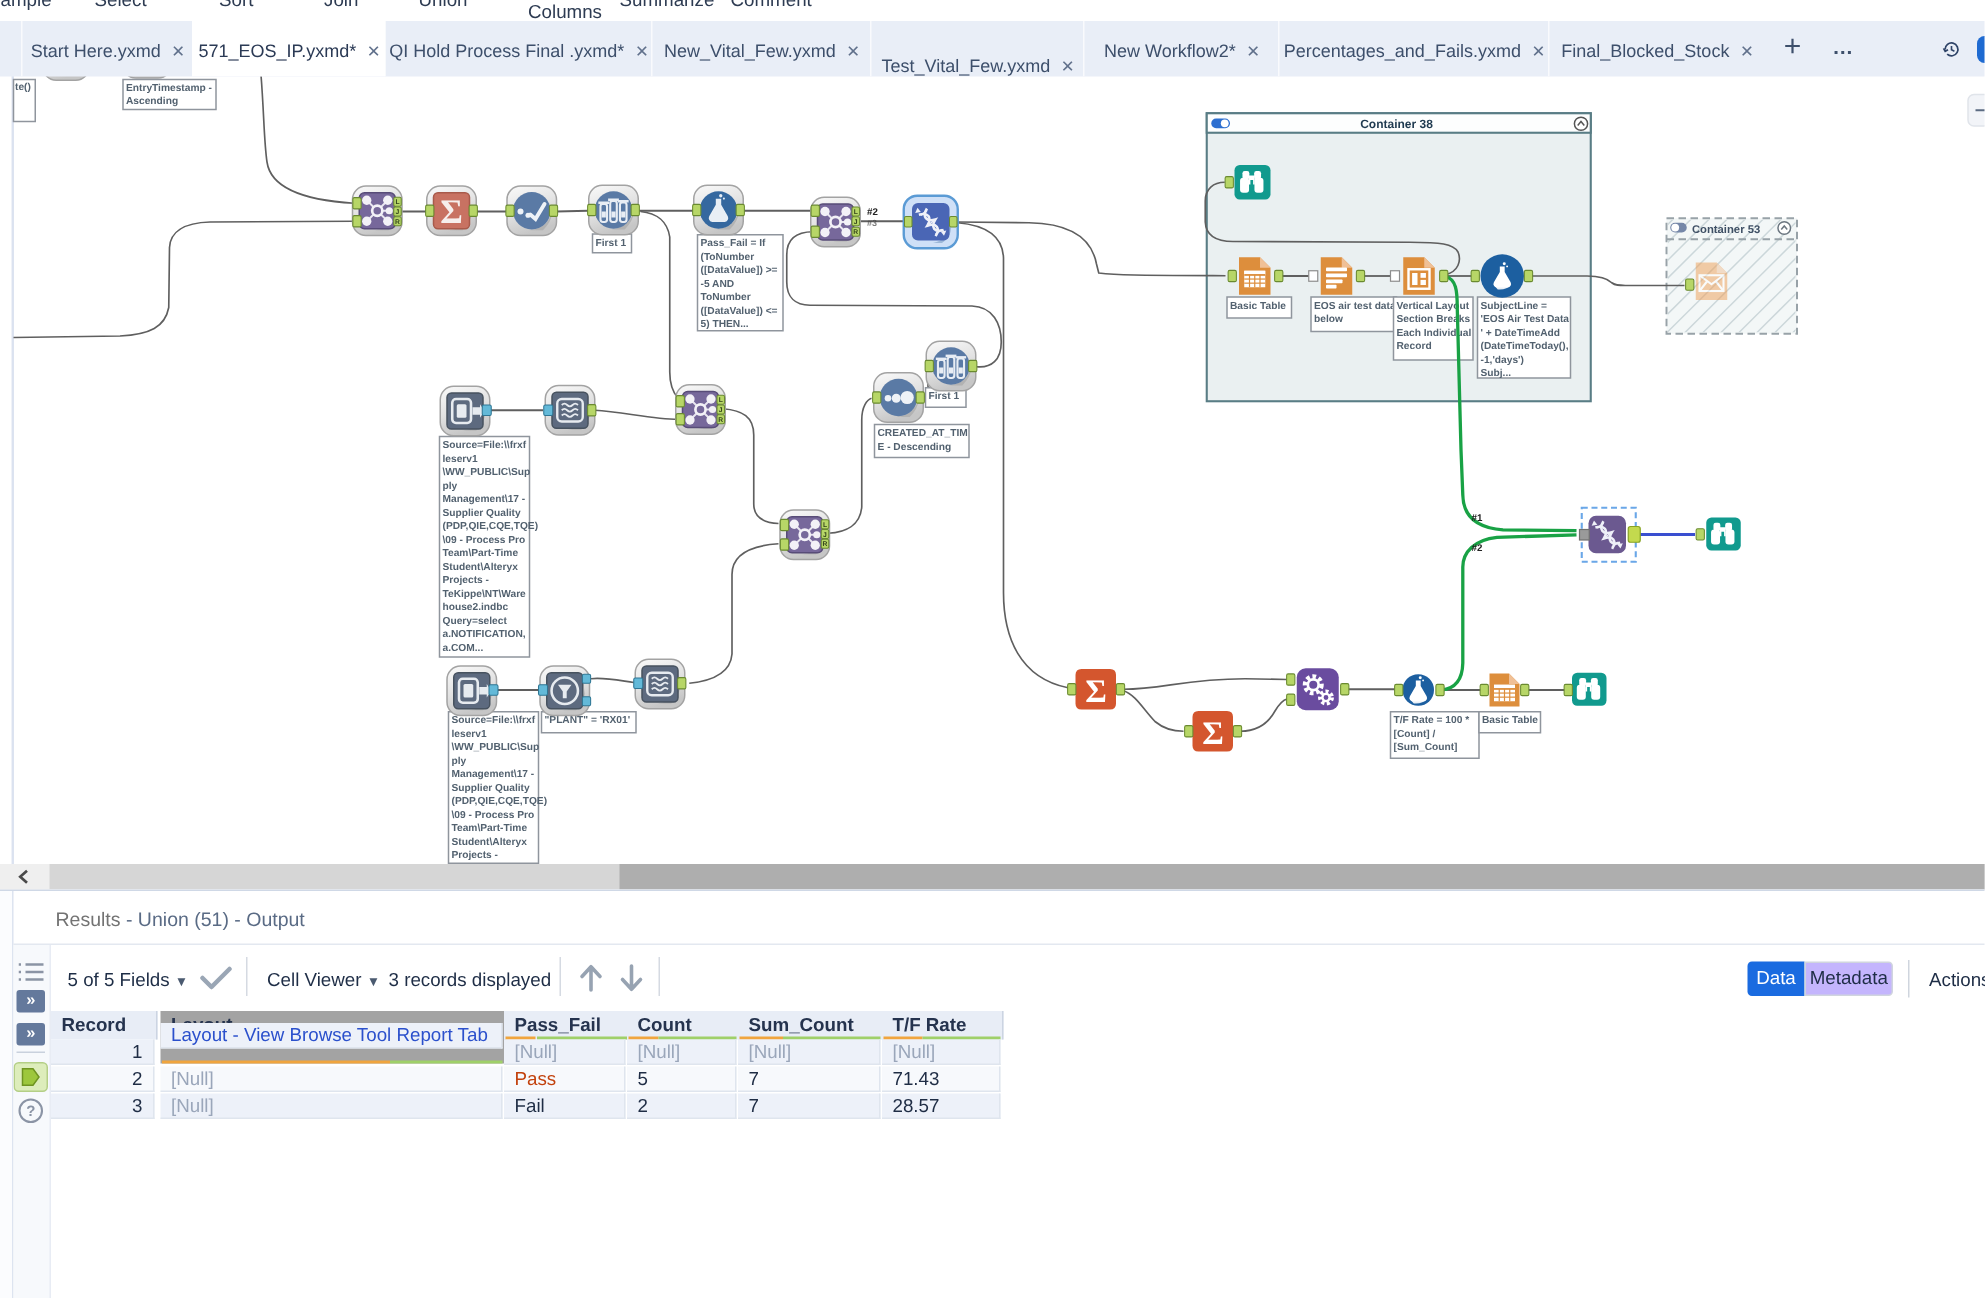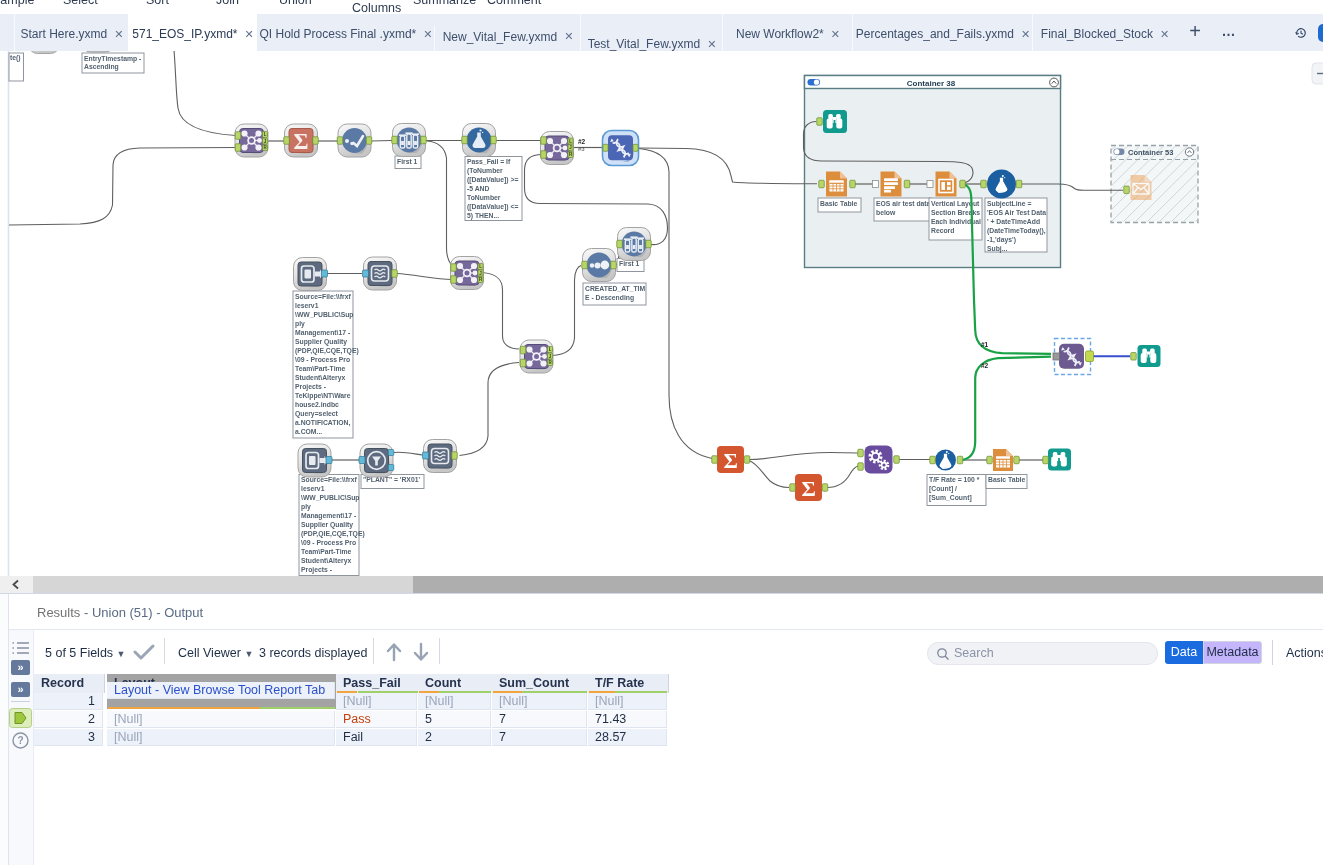--- a/index.html
+++ b/index.html
@@ -649,21 +649,21 @@
         <rect x="1123.75" y="186.05" width="5.5" height="7.5" rx="1" fill="#b7d667" stroke="#6a8a30" stroke-width="0.7"></rect>
         <rect x="1312" y="63" width="16" height="21" rx="4" fill="#f2f4f8" stroke="#e0e4ea"></rect>
         <line x1="1317" y1="73.5" x2="1326" y2="73.5" stroke="#5b6b82" stroke-width="1.4"></line>
       </svg>
     </div>
 </div>
 <div style="position:absolute;left:0;top:14px;width:1323px;height:36.5px;background:#e9eef7;overflow:hidden">
     <div style="position:absolute;left:14px;top:0;width:114px;height:32.5px;padding-top:4px;background:transparent;display:flex;align-items:center;justify-content:center;font-size:12px;color:#3d4f6b;white-space:nowrap;overflow:hidden;border-left:1px solid rgba(255,255,255,0.7)">Start Here.yxmd<span style="margin-left:7px;color:#61718c;font-size:11px">✕</span></div>
     <div style="position:absolute;left:128px;top:0;width:128px;height:32.5px;padding-top:4px;background:#ffffff;display:flex;align-items:center;justify-content:center;font-size:12px;color:#2b3a55;white-space:nowrap;overflow:hidden;border-left:1px solid rgba(255,255,255,0.7)">571_EOS_IP.yxmd*<span style="margin-left:7px;color:#61718c;font-size:11px">✕</span></div>
     <div style="position:absolute;left:256px;top:0;width:178px;height:32.5px;padding-top:4px;background:transparent;display:flex;align-items:center;justify-content:center;font-size:12px;color:#3d4f6b;white-space:nowrap;overflow:hidden;border-left:1px solid rgba(255,255,255,0.7)">QI Hold Process Final .yxmd*<span style="margin-left:7px;color:#61718c;font-size:11px">✕</span></div>
-    <div style="position:absolute;left:434px;top:12px;width:146px;height:32.5px;padding-top:4px;background:transparent;display:flex;align-items:flex-start;justify-content:center;font-size:12px;color:#3d4f6b;white-space:nowrap;overflow:hidden;border-left:1px solid rgba(255,255,255,0.7)">New_Vital_Few.yxmd<span style="margin-left:7px;color:#61718c;font-size:11px">✕</span></div>
+    <div style="position:absolute;left:434px;top:0;width:146px;height:32.5px;padding-top:4px;background:transparent;display:flex;align-items:center;justify-content:center;font-size:12px;color:#3d4f6b;white-space:nowrap;overflow:hidden;border-left:1px solid rgba(255,255,255,0.7)">New_Vital_Few.yxmd<span style="margin-left:7px;color:#61718c;font-size:11px">✕</span></div>
     <div style="position:absolute;left:580px;top:0;width:142px;height:32.5px;padding-top:4px;background:transparent;display:flex;align-items:flex-end;justify-content:center;font-size:12px;color:#3d4f6b;white-space:nowrap;overflow:hidden;border-left:1px solid rgba(255,255,255,0.7)">Test_Vital_Few.yxmd<span style="margin-left:7px;color:#61718c;font-size:11px">✕</span></div>
     <div style="position:absolute;left:722px;top:0;width:130px;height:32.5px;padding-top:4px;background:transparent;display:flex;align-items:center;justify-content:center;font-size:12px;color:#3d4f6b;white-space:nowrap;overflow:hidden;border-left:1px solid rgba(255,255,255,0.7)">New Workflow2*<span style="margin-left:7px;color:#61718c;font-size:11px">✕</span></div>
     <div style="position:absolute;left:852px;top:0;width:180px;height:32.5px;padding-top:4px;background:transparent;display:flex;align-items:center;justify-content:center;font-size:12px;color:#3d4f6b;white-space:nowrap;overflow:hidden;border-left:1px solid rgba(255,255,255,0.7)">Percentages_and_Fails.yxmd<span style="margin-left:7px;color:#61718c;font-size:11px">✕</span></div>
     <div style="position:absolute;left:1032px;top:0;width:144px;height:32.5px;padding-top:4px;background:transparent;display:flex;align-items:center;justify-content:center;font-size:12px;color:#3d4f6b;white-space:nowrap;overflow:hidden;border-left:1px solid rgba(255,255,255,0.7)">Final_Blocked_Stock<span style="margin-left:7px;color:#61718c;font-size:11px">✕</span></div>
     <div style="position:absolute;left:1180px;top:0;width:30px;height:34px;display:flex;align-items:center;justify-content:center;color:#3d4f6b;font-size:20px;font-weight:300">+</div>
     <div style="position:absolute;left:1216px;top:0;width:26px;height:34px;display:flex;align-items:center;justify-content:center;color:#3d4f6b;font-size:14px;letter-spacing:1px;font-weight:bold">…</div>
     <svg style="position:absolute;left:1294px;top:12px" width="14" height="14" viewBox="0 0 18 18">
       <path d="M3.5,9 a5.5,5.5 0 1 1 1.8,4" fill="none" stroke="#2f4468" stroke-width="1.5"></path>
       <path d="M2.2,8 L3.6,10.6 L6,9.2" fill="none" stroke="#2f4468" stroke-width="1.5"></path>
       <path d="M9,6 L9,9.3 L11.5,10.5" fill="none" stroke="#2f4468" stroke-width="1.4"></path>
@@ -715,27 +715,20 @@
   <div style="position:absolute;left:178px;top:52px;font-size:12.5px;color:#1e2d46">Cell Viewer <span style="font-size:9px;color:#4a5a70">▼</span></div>
   <div style="position:absolute;left:259px;top:52px;font-size:12.5px;color:#1e2d46">3 records displayed</div>
   <div style="position:absolute;left:373px;top:44px;width:1px;height:26px;background:#d5dae2"></div>
   <svg style="position:absolute;left:383px;top:47px" width="22" height="22" viewBox="0 0 22 22">
       <path d="M11,19 L11,4 M5,10 L11,3.5 L17,10" fill="none" stroke="#97a3b2" stroke-width="2.4" stroke-linecap="round" stroke-linejoin="round"></path>
     </svg>
   <svg style="position:absolute;left:410px;top:47px" width="22" height="22" viewBox="0 0 22 22">
       <path d="M11,3 L11,18 M5,12 L11,18.5 L17,12" fill="none" stroke="#97a3b2" stroke-width="2.4" stroke-linecap="round" stroke-linejoin="round"></path>
     </svg>
   <div style="position:absolute;left:439px;top:44px;width:1px;height:26px;background:#d5dae2"></div>
-  <div style="position:absolute;left:927px;top:48px;width:229px;height:21px;background:#f0f2f6;border:1px solid #e3e6ec;border-radius:11px">
-    <svg style="position:absolute;left:8px;top:4px" width="14" height="14" viewBox="0 0 14 14">
-        <circle cx="6" cy="6" r="4.2" fill="none" stroke="#7b8698" stroke-width="1.3"></circle>
-        <line x1="9.2" y1="9.2" x2="12.5" y2="12.5" stroke="#7b8698" stroke-width="1.3"></line>
-      </svg>
-    <div style="position:absolute;left:26px;top:3px;font-size:12.5px;color:#8a94a6">Search</div>
-  </div>
   <div style="position:absolute;left:1165px;top:47px;width:38px;height:23px;background:#1a6be0;border-radius:3px 0 0 3px;color:#fff;font-size:12.5px;text-align:center;line-height:23px">Data</div>
   <div style="position:absolute;left:1203px;top:47px;width:57px;height:21px;background:#c4b5fd;border:1px solid #d0d5de;border-radius:0 3px 3px 0;color:#1e2d46;font-size:12.5px;text-align:center;line-height:21px">Metadata</div>
   <div style="position:absolute;left:1272px;top:46px;width:1px;height:25px;background:#cfd5de"></div>
   <div style="position:absolute;left:1286px;top:52px;font-size:12.5px;color:#1e2d46">Actions</div>
   <div style="position:absolute;left:0;top:80px;width:700px;height:80px">
       <div style="position:absolute;left:34px;top:0;width:70px;height:19px;background:#e8edf6;border-right:1px solid #ccd4e2;">
         <div style="padding:2px 0 0 7px;font-size:12.5px;font-weight:bold;color:#25334e">Record</div>
       </div>
       <div style="position:absolute;left:107px;top:0;width:229px;height:35px;background:#a3a3a3;border-right:1px solid #ccd4e2;">
         <div style="padding:2px 0 0 7px;font-size:12.5px;font-weight:bold;color:#25334e">Layout</div>

